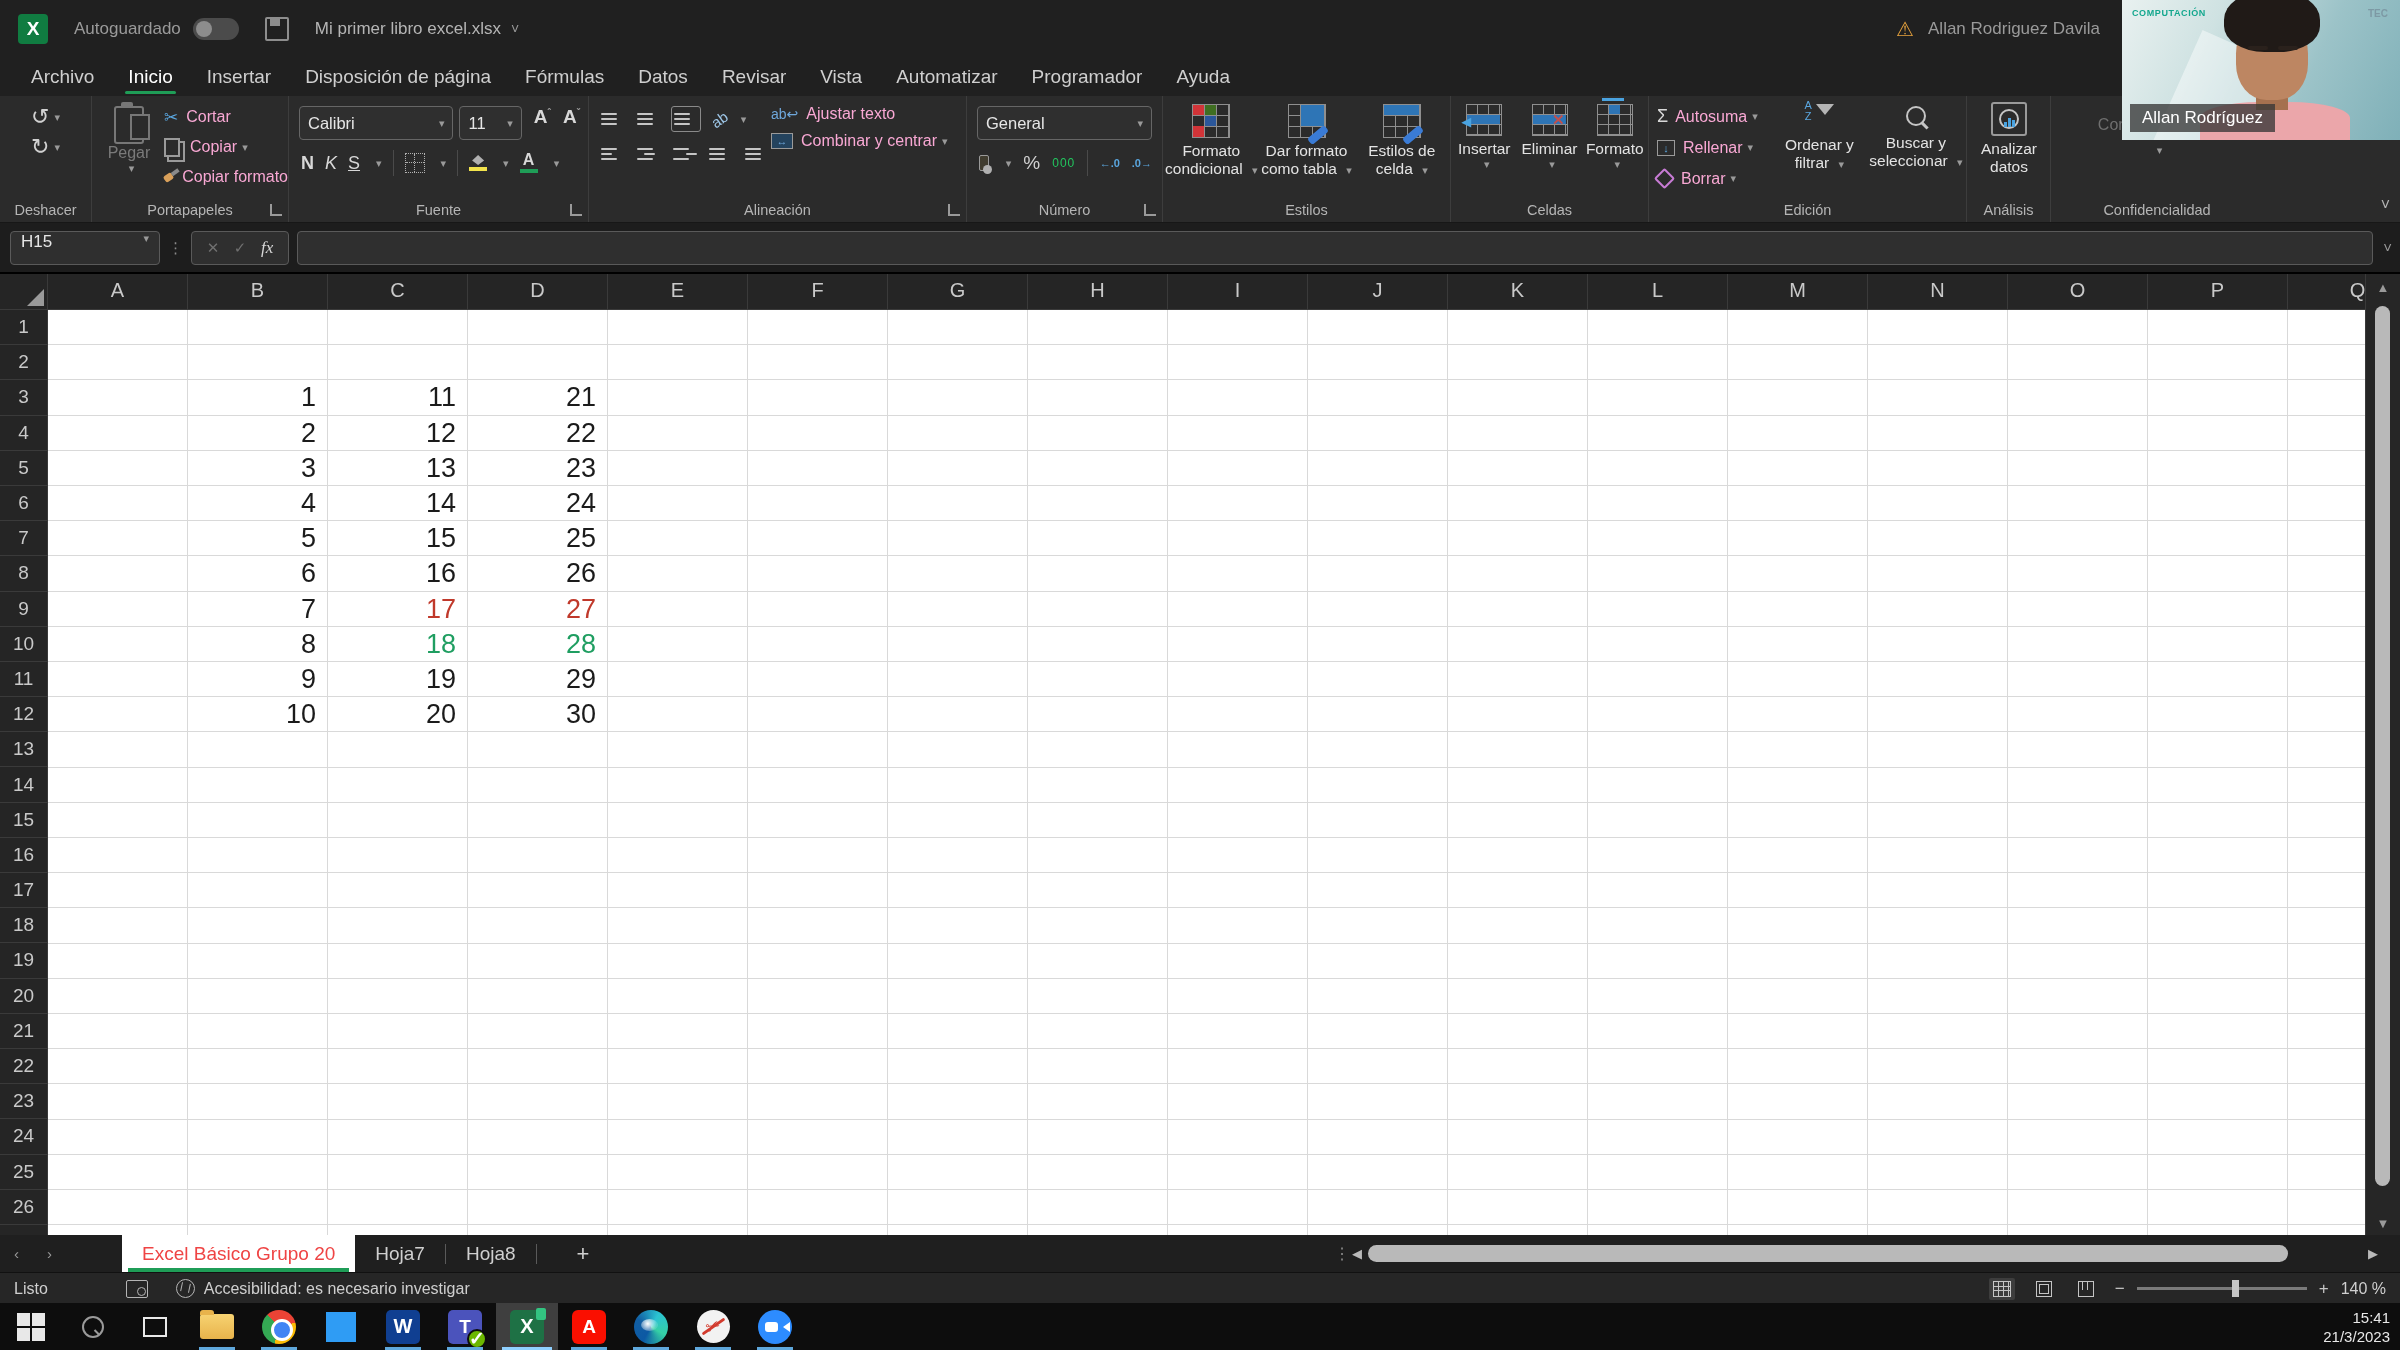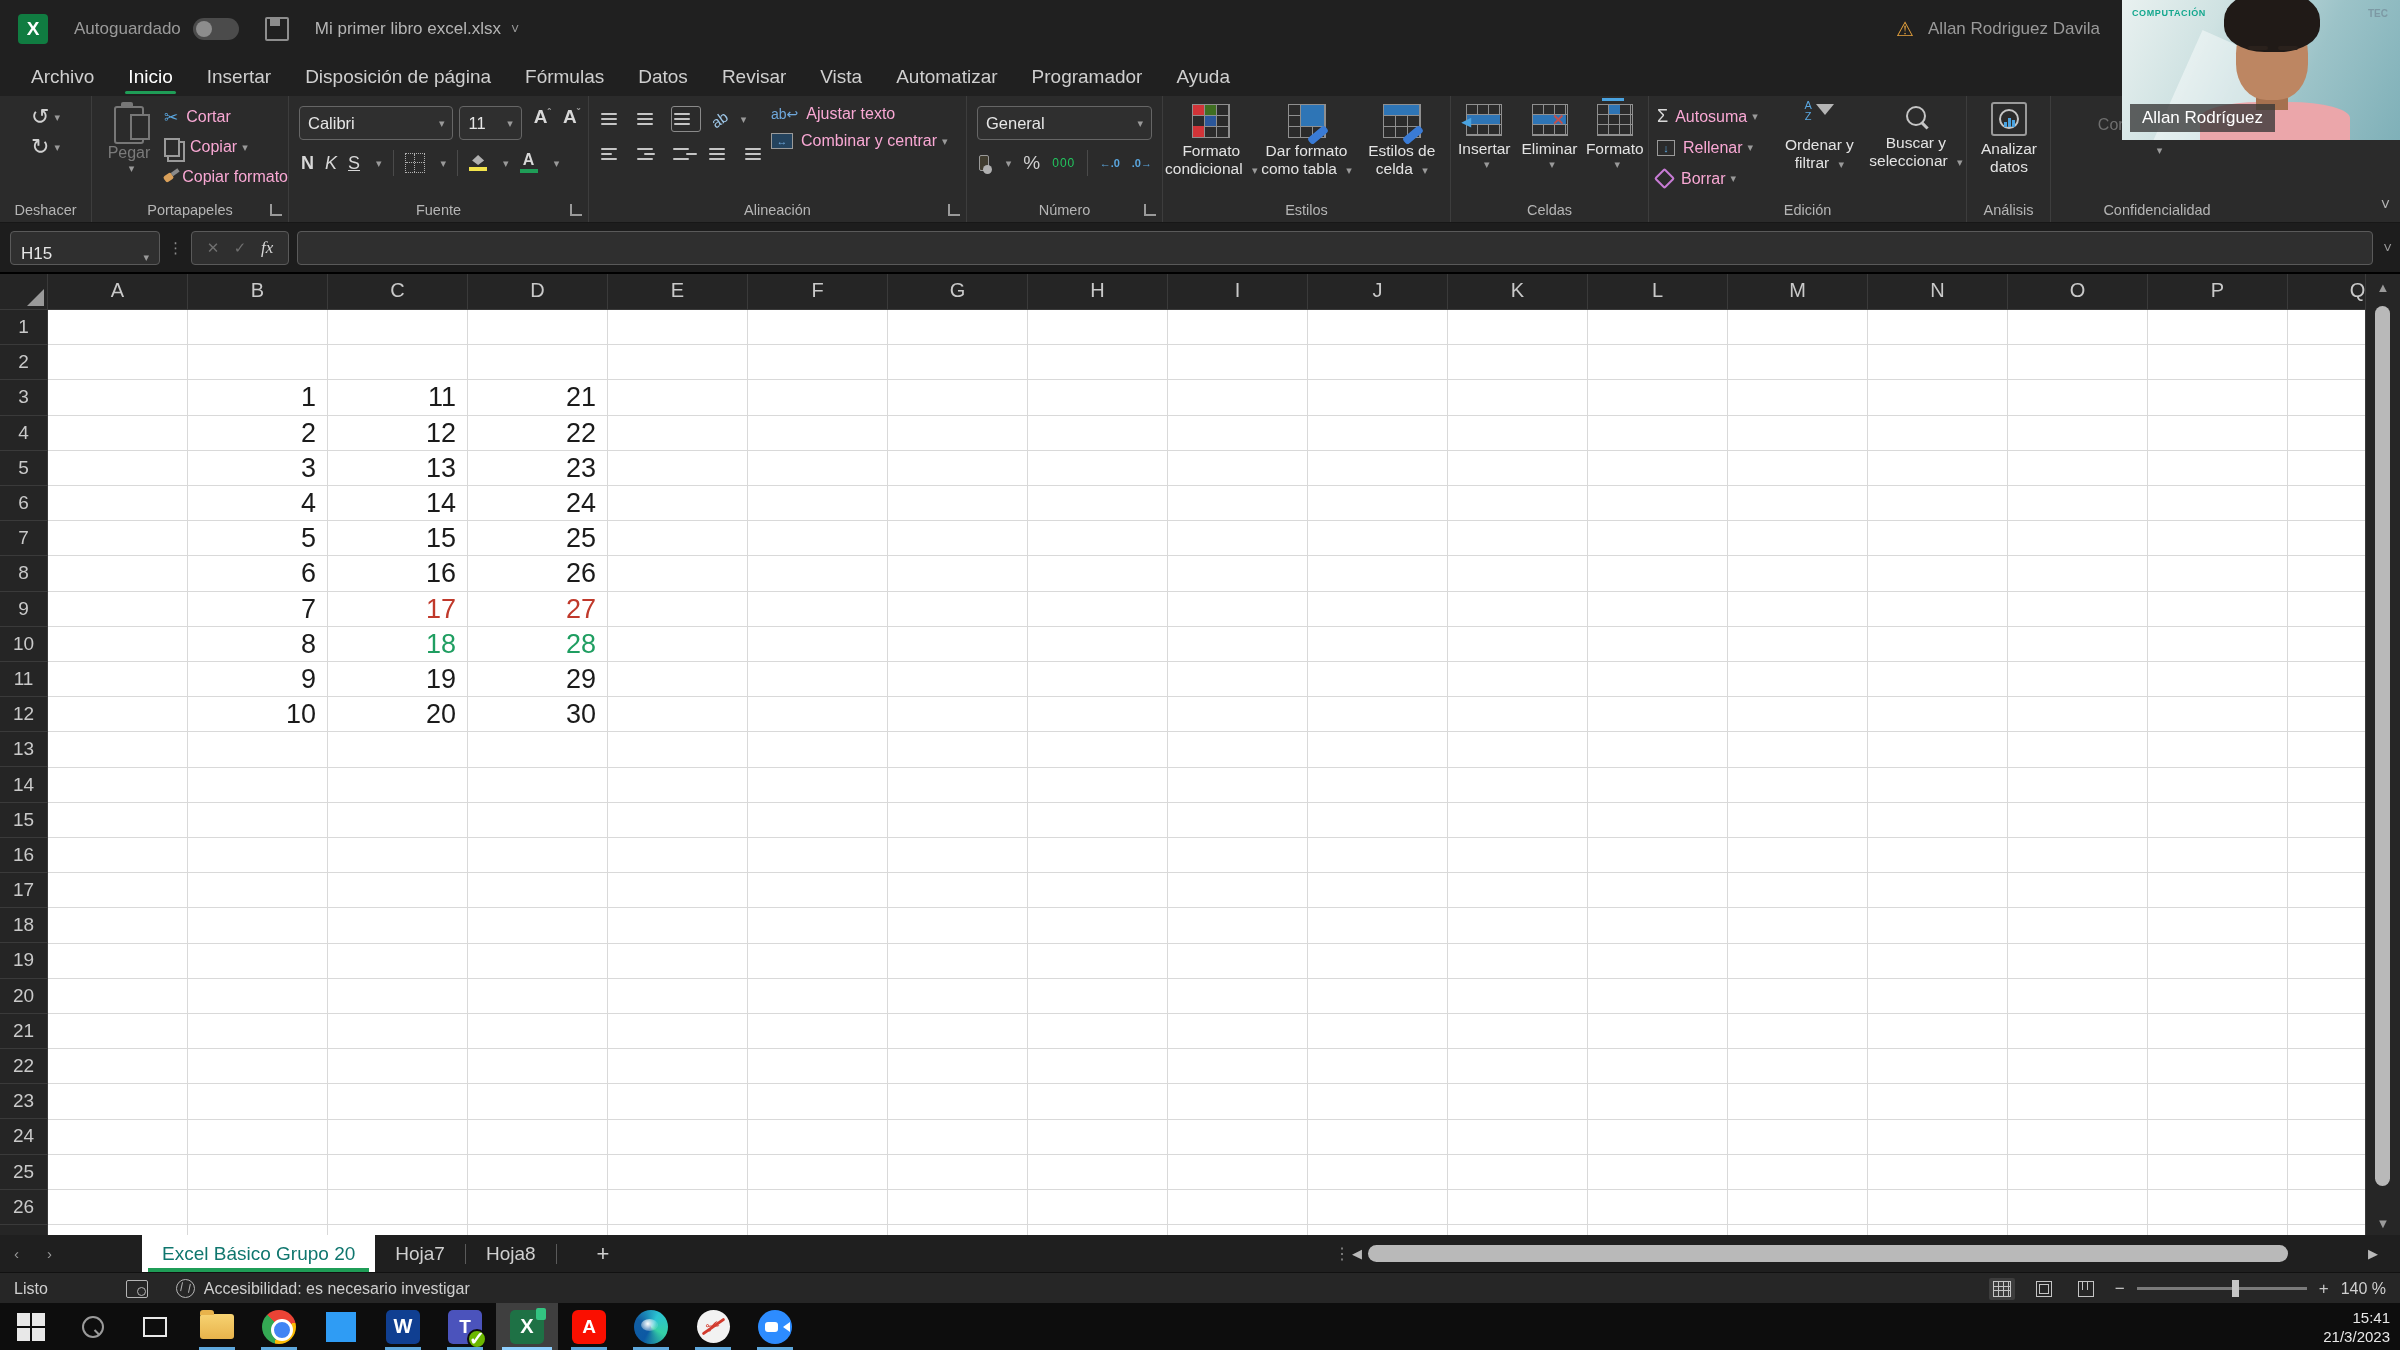--- a/index.html
+++ b/index.html
@@ -149,21 +149,21 @@
   .anaico{width:32px;height:30px;border:2px solid #9a9a9a;border-radius:3px;position:relative;display:flex;align-items:center;justify-content:center}
   .anaico .c{width:16px;height:16px;border:2px solid #c5c5c5;border-radius:50%;display:flex;align-items:flex-end;justify-content:center;gap:1px}
   .anaico .c i{display:block;width:3px;background:#4aa3e0}
   .g-conf{width:212px}
   .conf-btn{display:flex;flex-direction:column;align-items:center;padding-top:14px;color:#6f6f6f;font-size:16px}
   .ribbon-collapse{position:absolute;right:10px;bottom:8px;color:#b5b5b5;font-size:16px}
 
   
   .formula-row{top:223px;height:49px;background:#1d1d1d;display:flex;align-items:center;border-bottom:2px solid #000;z-index:5}
   .namebox{margin-left:10px;width:128px;height:32px;background:#2f2f2f;border:1px solid #5a5a5a;border-radius:4px;
-           display:flex;align-items:flex-end;justify-content:space-between;padding:0 10px;color:#e6e6e6;font-size:17px}
+           display:flex;align-items:flex-start;justify-content:space-between;padding:0 10px;color:#e6e6e6;font-size:17px}
   .dots3{color:#8a8a8a;margin:0 8px;font-size:15px}
   .fbtns{width:96px;height:32px;background:#2f2f2f;border:1px solid #5a5a5a;border-radius:4px;display:flex;align-items:center;justify-content:space-evenly}
   .fx-x,.fx-ok{color:#707070;font-size:15px}
   .fx-fx{color:#d8d8d8;font-style:italic;font-family:"Liberation Serif",serif;font-size:17px}
   .fbar{flex:1;height:32px;background:#2f2f2f;border:1px solid #5a5a5a;border-radius:4px;margin-left:8px;margin-right:10px;color:#e6e6e6;font-size:16px;display:flex;align-items:center;padding:0 8px}
   .fexp{color:#9a9a9a;font-size:15px;margin-right:8px}
 
   
   .sheet{top:272px;height:963px;background:#252525;z-index:1}
   .corner{position:absolute;left:0;top:0;width:48px;height:38px;background:#252525;border-right:1px solid #3a3a3a;border-bottom:1px solid #3a3a3a;box-sizing:border-box}
@@ -180,21 +180,21 @@
   
   .vscroll{position:absolute;right:0;top:0;width:35px;height:963px;background:#262626;border-left:1px solid #3a3a3a;box-sizing:border-box}
   .vs-up{position:absolute;top:8px;left:0;right:0;text-align:center;color:#9a9a9a;font-size:13px}
   .vs-thumb{position:absolute;left:9px;top:34px;width:15px;height:880px;background:#b9b9b9;border-radius:8px}
   .vs-down{position:absolute;bottom:4px;left:0;right:0;text-align:center;color:#9a9a9a;font-size:13px}
 
   
   .tabbar{top:1235px;height:37px;background:#1f1f1f;display:flex;align-items:center;z-index:5}
   .tb-chev{color:#9a9a9a;font-size:15px;padding:0 14px}
   .stab{height:37px;display:flex;align-items:center;padding:0 20px;color:#cfcfcf;font-size:19px;position:relative}
-  .stab.active{background:#fff;color:#0f766e;margin-left:76px}
+  .stab.active{background:#fff;color:#ef4444;margin-left:56px}
   .stab.active::after{content:"";position:absolute;left:6px;right:6px;bottom:0;height:4px;background:#1f9d57}
   .stab-sep{width:1px;height:20px;background:#5a5a5a}
   .addsheet{color:#cfcfcf;font-size:22px;padding:0 40px}
   .hs-dots{color:#8a8a8a;font-size:16px;position:absolute;left:1334px}
   .hscroll{position:absolute;left:1352px;right:22px;top:7px;height:23px;display:flex;align-items:center}
   .hs-left,.hs-right{color:#b9b9b9;font-size:13px}
   .hs-thumb{height:17px;background:#b9b9b9;border-radius:9px;flex:0 0 920px;margin-left:6px}
   .hs-track{flex:1}
 
   

